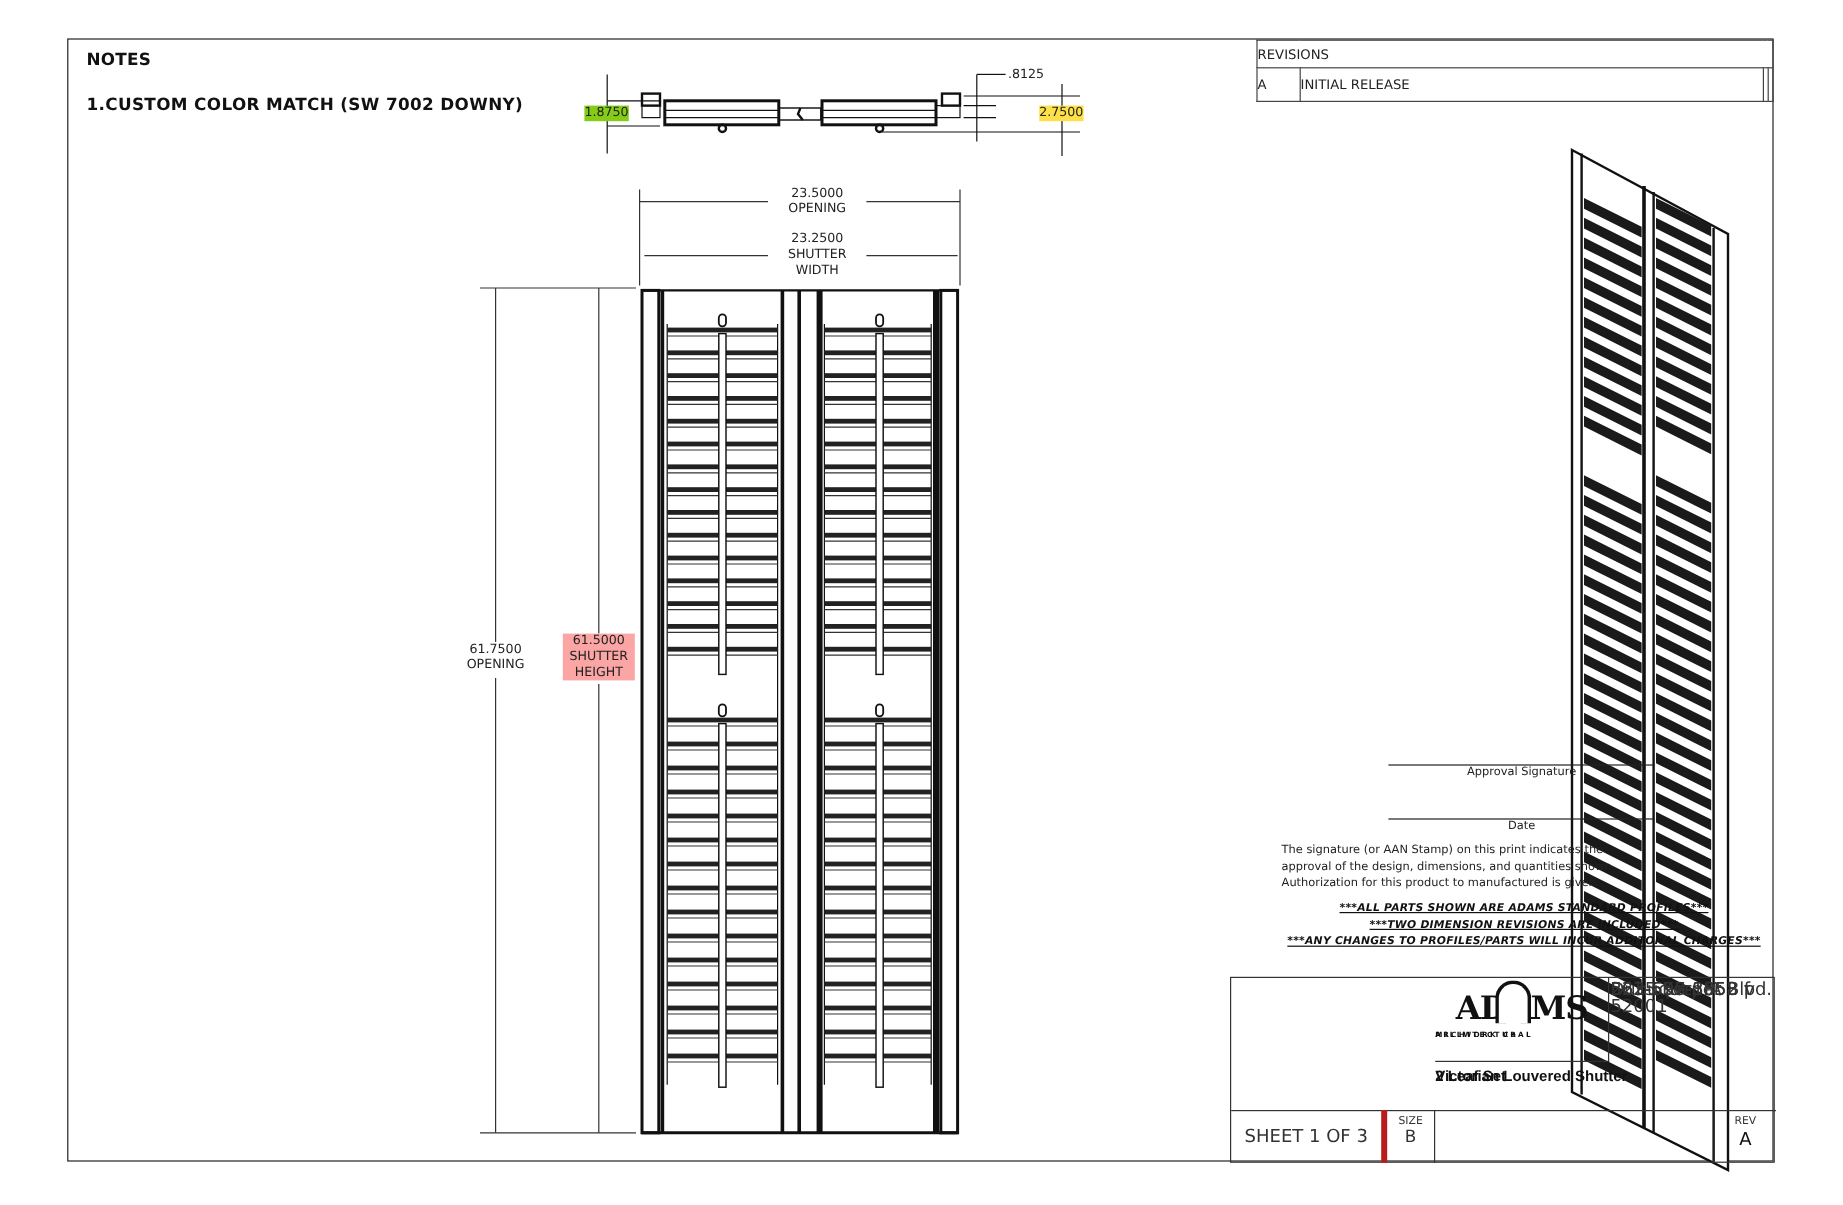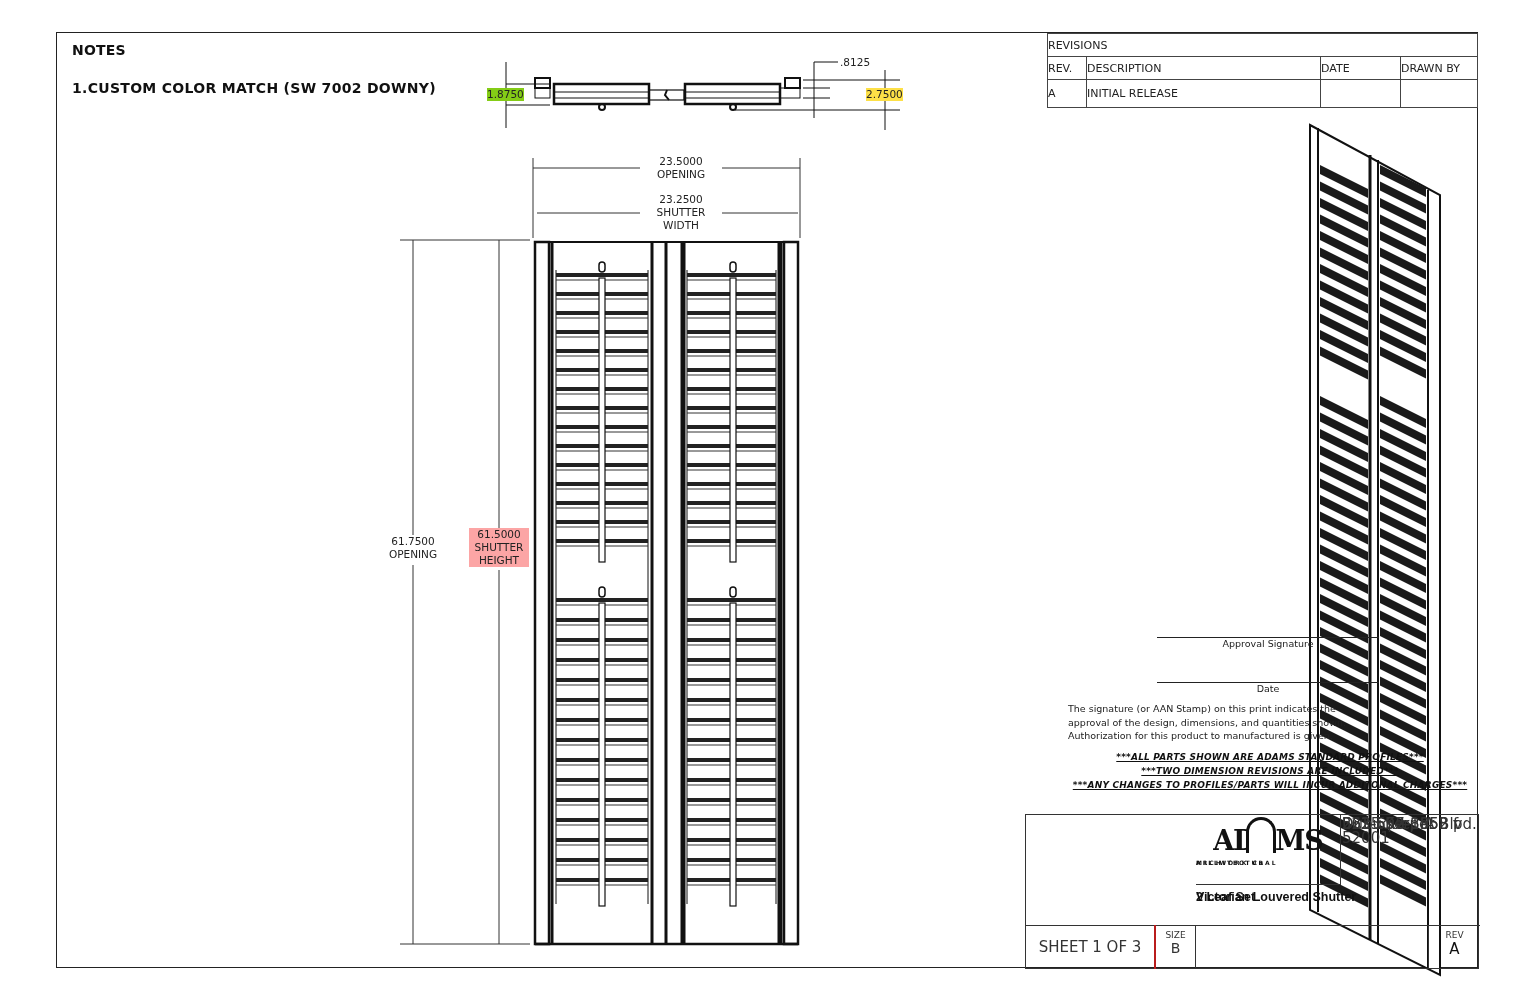--- a/index.html
+++ b/index.html
@@ -27,26 +27,20 @@
 <div class="sheet"></div>
 
 <div class="abs notes-title">NOTES</div>
 <div class="abs notes-item">1.CUSTOM COLOR MATCH (SW 7002 DOWNY)</div>
 
 <table class="rev">
   <tbody>
       <tr>
         <td colspan="4">REVISIONS</td>
       </tr>
-  <tr>
-    <td style="width:38px">REV.</td>
-    <td style="width:233px">DESCRIPTION</td>
-    <td style="width:79px">DATE</td>
-    <td>DRAWN BY</td>
-  </tr>
   <tr class="r3">
     <td>A</td>
     <td>INITIAL RELEASE</td>
     <td></td>
     <td></td>
   </tr>
 </tbody>
   </table>
 
 <svg class="abs" style="left:0;top:0" width="1536" height="1004">
@@ -392,21 +386,21 @@
     <div>2225 Kerper Blvd.</div>
     <div>Dubuque, IA 52001</div>
     <div>563-690-1358 p</div>
     <div>563-557-8852 f</div>
   </div>
   <div style="left:170px;top:70px;width:284px;height:40px;text-align:center;font-family:'Liberation Sans',sans-serif;font-weight:bold;font-size:12.5px;line-height:15px;padding-top:5px">
     <div>Victorian Louvered Shutter</div>
     <div>2 Leaf Set</div>
   </div>
   <div style="left:0;top:110px;width:454px;border-top:1px solid #333"></div>
-  <div style="left:0;top:110px;width:130px;height:44px;border-right:2px solid #b91c1c;font-size:15px;color:#333;text-align:center;line-height:44px">SHEET 1 OF 3</div>
+  <div style="left:0;top:110px;width:130px;height:44px;border-right:5px solid #b91c1c;font-size:15px;color:#333;text-align:center;line-height:44px">SHEET 1 OF 3</div>
   <div style="left:130px;top:110px;width:40px;height:44px;border-right:1px solid #333;text-align:center">
     <div style="position:relative;font-size:9px;color:#333;margin-top:5px">SIZE</div>
     <div style="position:relative;font-size:14px;color:#333">B</div>
   </div>
   <div style="left:402px;top:110px;width:52px;height:44px;border-left:1px solid #333;text-align:center">
     <div style="position:relative;font-size:9px;color:#333;margin-top:5px">REV</div>
     <div style="position:relative;font-size:15px;color:#111">A</div>
   </div>
 </div>
 

